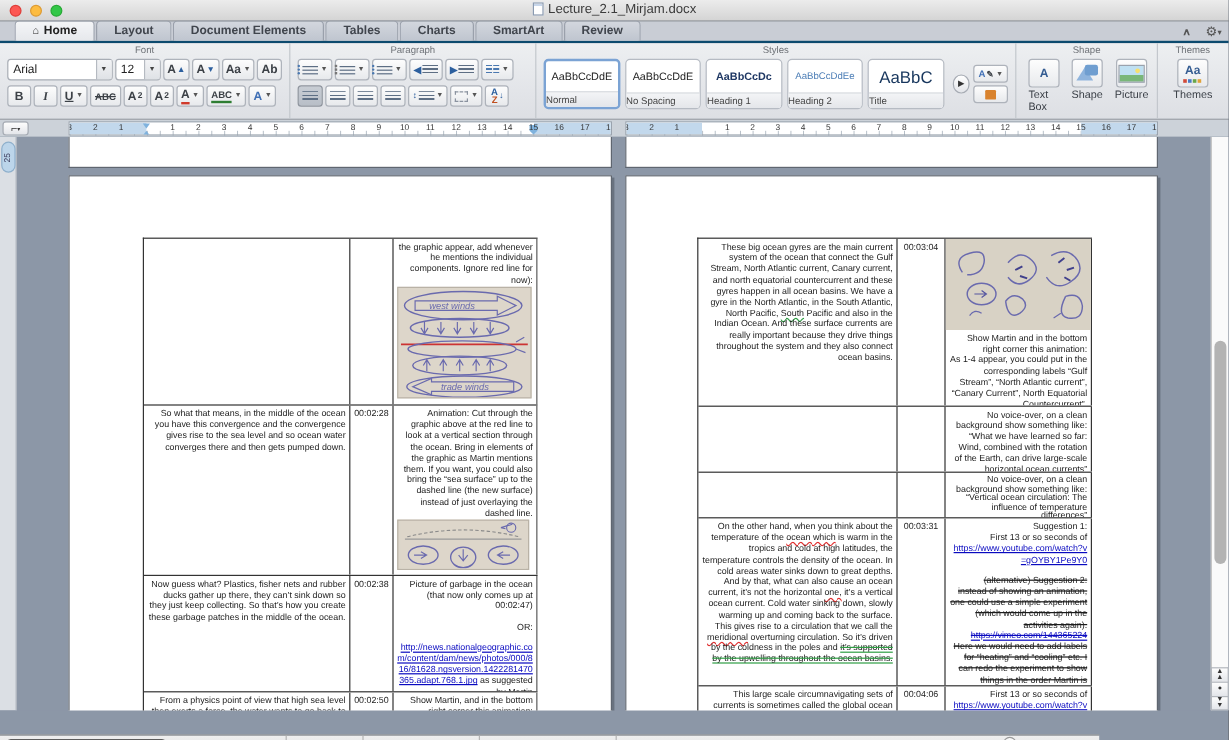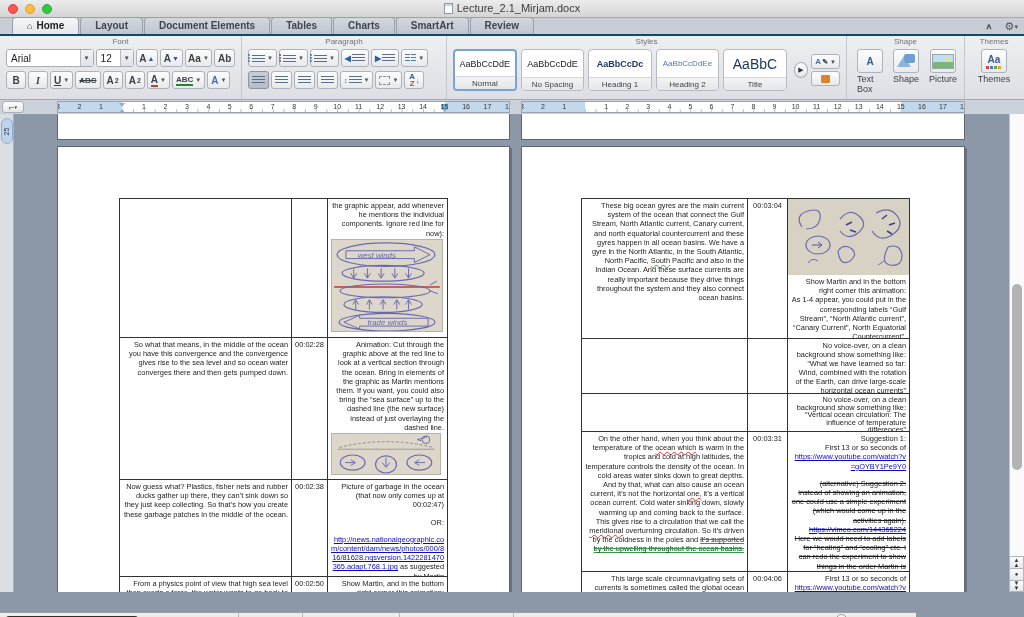--- a/index.html
+++ b/index.html
@@ -63,21 +63,21 @@
   .sorticon{font-size:8px;line-height:7px;color:#2c5f9e;font-weight:bold;display:flex;flex-direction:column;align-items:center;}
   .sorticon .z{color:#c05020;}
   
   .stylebox{width:70px;height:42px;background:#fff;border:1px solid #b6bbc3;border-radius:4px;margin-right:4px;
     display:flex;flex-direction:column;overflow:hidden;}
   .stylebox.sel{border:2px solid #7ba3d4;}
   .stylebox .prev{flex:1;display:flex;align-items:center;justify-content:center;font-size:9px;color:#222;white-space:nowrap;overflow:hidden;}
   .stylebox .prev.h1{font-weight:bold;color:#1f3864;}
   .stylebox .prev.h2{color:#4a7cb5;font-size:8px;}
   .stylebox .prev.title{font-size:14px;color:#17365d;}
-  .stylebox .slabel{height:13px;font-size:8px;color:#444;text-align:center;background:linear-gradient(#f3f4f6,#e4e6ea);border-top:1px solid #d4d7dc;line-height:13px;}
+  .stylebox .slabel{height:13px;font-size:8px;color:#444;background:linear-gradient(#f3f4f6,#e4e6ea);border-top:1px solid #d4d7dc;line-height:13px;}
   .morebtn{width:16px;height:16px;border-radius:50%;background:linear-gradient(#fff,#e3e5e9);border:1px solid #a7acb4;
     font-size:7px;color:#333;display:flex;align-items:center;justify-content:center;margin:0 3px;}
   .sidebtns{display:flex;flex-direction:column;gap:2px;justify-content:center;}
   .sidebtns .btn{height:15px;font-size:8px;}
   
   .bigbtn{display:flex;flex-direction:column;align-items:center;gap:1px;font-size:9px;color:#3a3f46;padding:0 4px;}
   .bigbtn .ic{width:26px;height:24px;background:linear-gradient(#fdfdfd,#e8eaed);border:1px solid #aeb3bb;border-radius:3px;
     display:flex;align-items:center;justify-content:center;font-size:10px;font-weight:bold;color:#355d92;}
   .bigrow{display:flex;align-items:flex-start;gap:2px;height:44px;padding-top:2px;}
   .shapeic{width:18px;height:14px;position:relative;}

